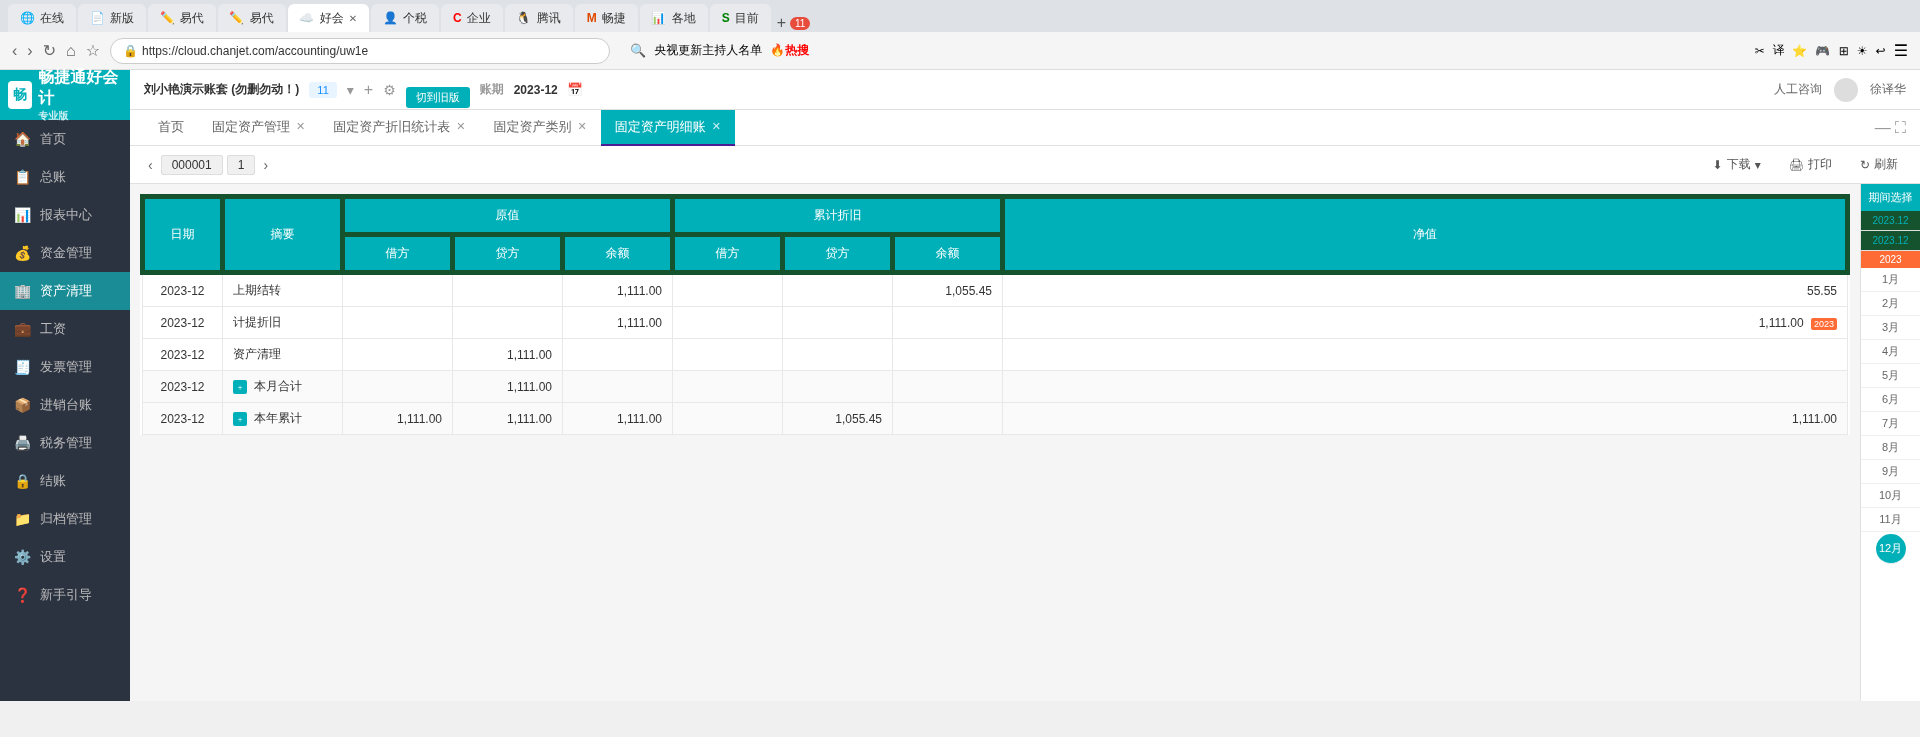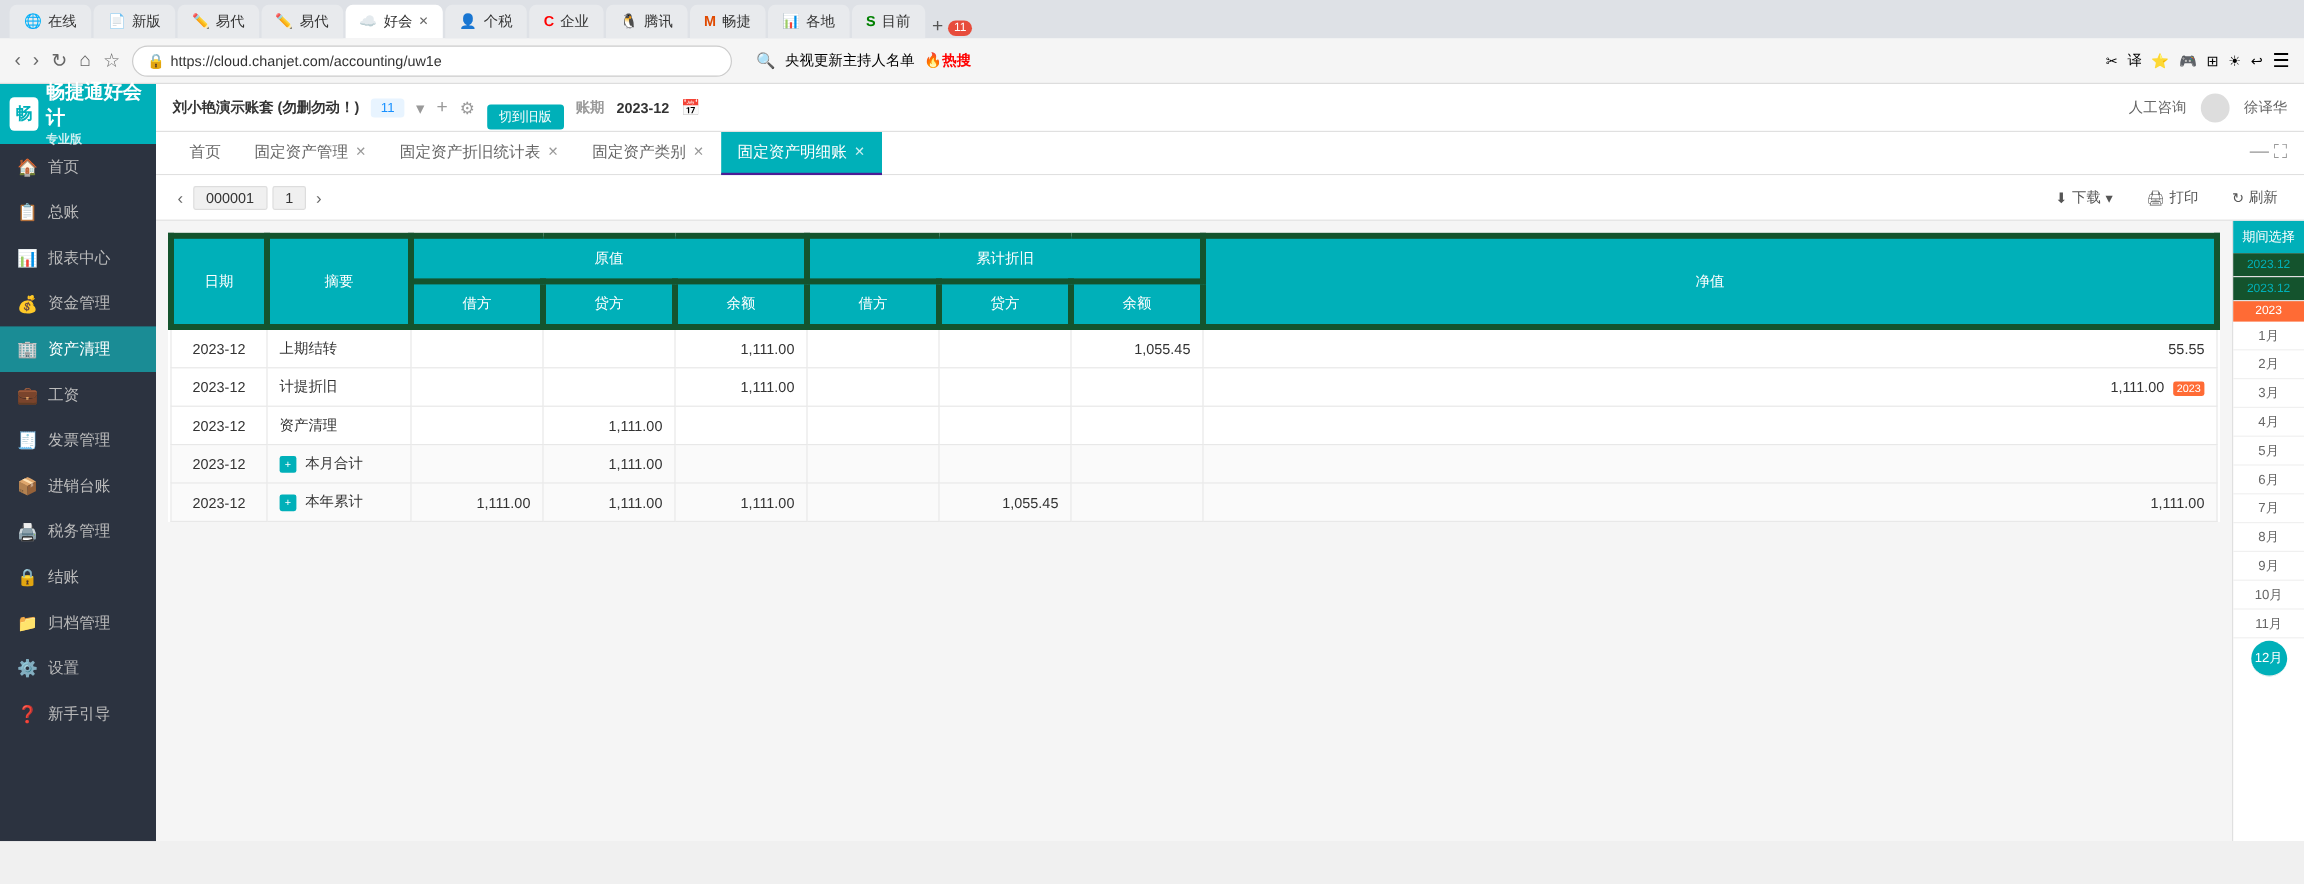--- a/index.html
+++ b/index.html
@@ -233,21 +233,21 @@
       border: 5px solid #14532d;
     }
     .data-table td {
       padding: 7px 10px;
       font-size: 12px;
       color: #333;
       border: 1px solid #e8e8e8;
       text-align: right;
     }
     .data-table td:first-child { text-align: center; }
-    .data-table td:nth-child(2) { text-align: left; }
+    .data-table td:nth-child(2) { text-align: left; font-family: Liberation Serif, serif; }
     .row-icon {
       display: inline-block;
       width: 14px; height: 14px;
       background: #00b0b9;
       color: white;
       font-size: 9px;
       text-align: center;
       line-height: 14px;
       border-radius: 2px;
       margin-right: 4px;

